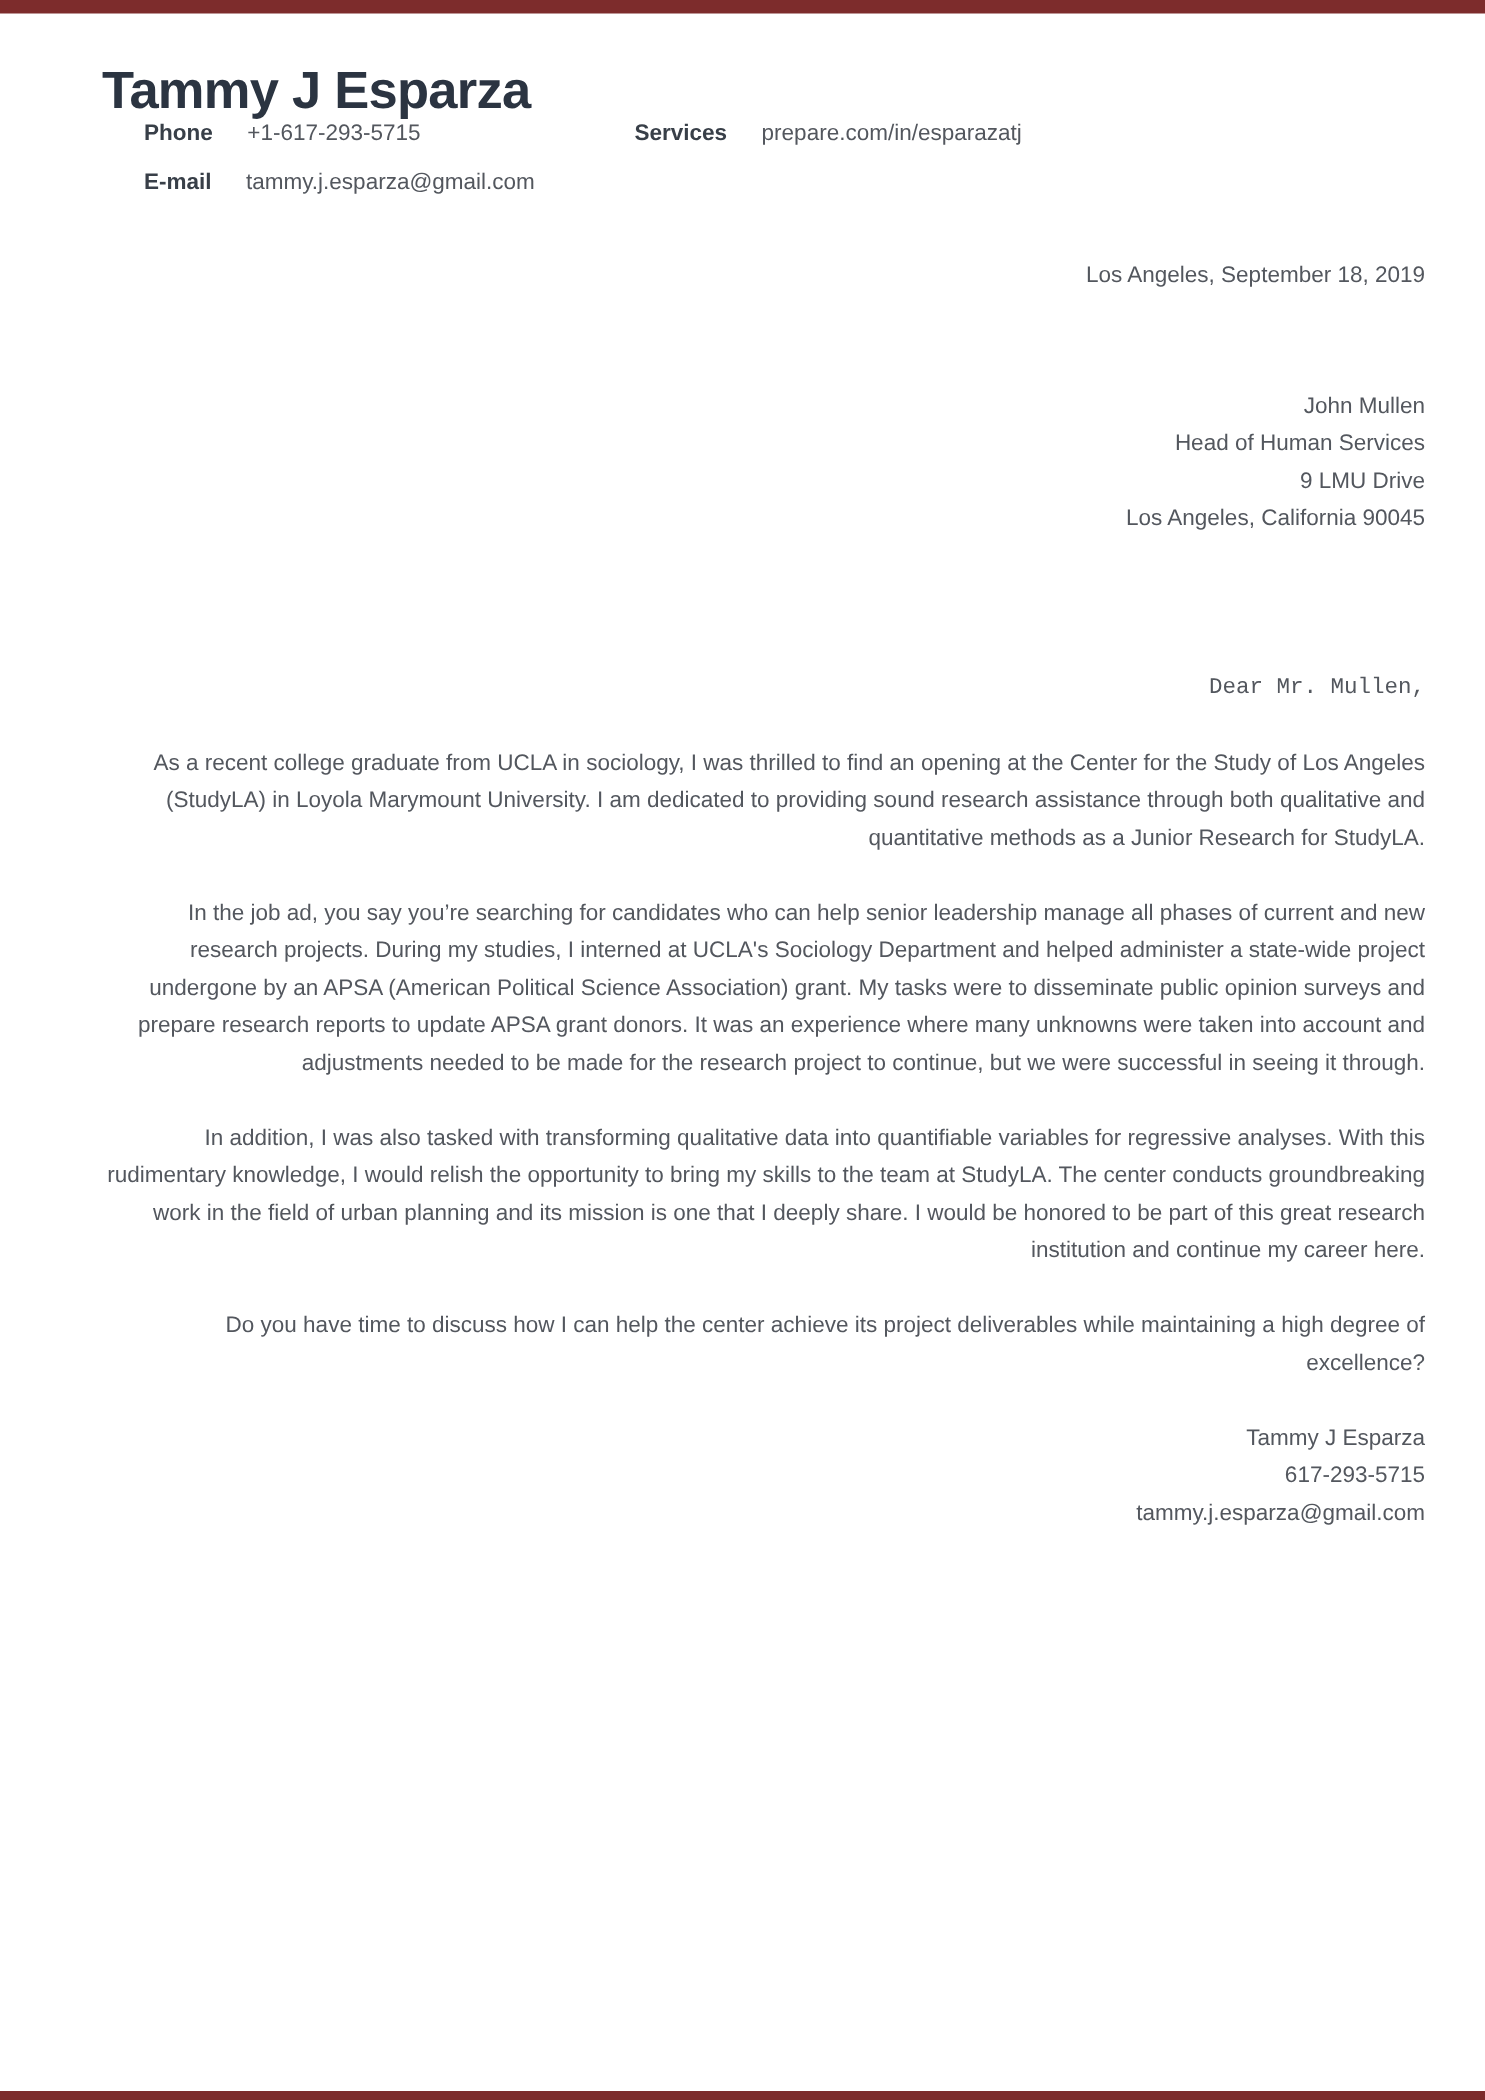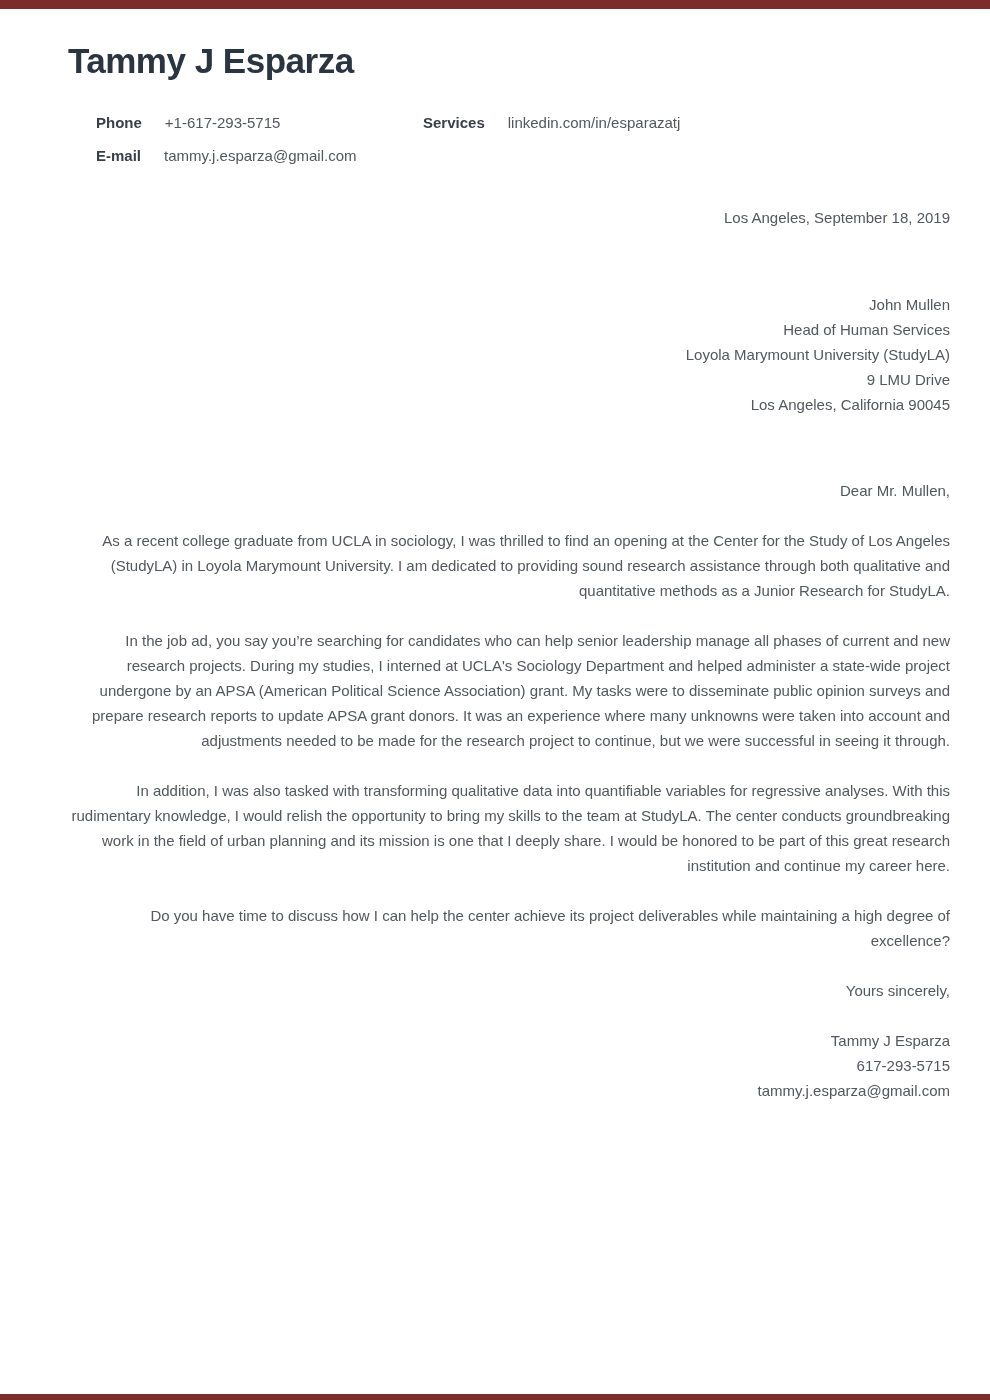--- a/index.html
+++ b/index.html
@@ -32,21 +32,20 @@
   }
   h1.name{
     margin:42px 0 0;
     font-size:35px;
     line-height:38px;
     font-weight:bold;
     letter-spacing:-0.5px;
     color:var(--heading);
   }
   .contact-grid{
-    margin-top:34px;
     display:grid;
     grid-template-columns:327px auto;
     row-gap:15px;
     font-size:15px;
     line-height:18px;
   }
   .contact-item .label{
     font-weight:bold;
     color:var(--label);
     margin-right:9px;
@@ -56,64 +55,62 @@
   }
   p{margin:0;}
   .body-text{
     font-size:15px;
     line-height:25px;
     color:var(--text);
     text-align:right;
   }
   .date-line{margin-top:40px;}
   .recipient{margin-top:62px;}
-  .salutation{margin-top:61px;}
+  .salutation{margin-top:88px;font-family:Liberation Mono, monospace;}
   .body-par{margin-top:25px;}
   .closing{margin-top:25px;}
   .signature{margin-top:25px;}
 </style>
 </head>
 <body>
 
 <div class="page">
   <div class="accent-bar top"></div>
 
   <div class="content">
     <h1 class="name">Tammy J Esparza</h1>
 
     <div class="contact-grid">
       <div class="contact-item">
         <span class="label">Phone</span><span class="value">+1-617-293-5715</span>
       </div>
       <div class="contact-item">
-        <span class="label">Services</span><span class="value">linkedin.com/in/esparazatj</span>
+        <span class="label">Services</span><span class="value">prepare.com/in/esparazatj</span>
       </div>
       <div class="contact-item">
         <span class="label">E-mail</span><span class="value">tammy.j.esparza@gmail.com</span>
       </div>
     </div>
 
     <p class="body-text date-line">Los Angeles, September 18, 2019</p>
 
     <div class="body-text recipient">
       <p>John Mullen</p>
       <p>Head of Human Services</p>
-      <p>Loyola Marymount University (StudyLA)</p>
       <p>9 LMU Drive</p>
       <p>Los Angeles, California 90045</p>
     </div>
 
     <p class="body-text salutation">Dear Mr. Mullen,</p>
 
     <p class="body-text body-par">As a recent college graduate from UCLA in sociology, I was thrilled to find an opening at the Center for the Study of Los Angeles (StudyLA) in Loyola Marymount University. I am dedicated to providing sound research assistance through both qualitative and quantitative methods as a Junior Research for StudyLA.</p>
     <p class="body-text body-par">In the job ad, you say you’re searching for candidates who can help senior leadership manage all phases of current and new research projects. During my studies, I interned at UCLA's Sociology Department and helped administer a state-wide project undergone by an APSA (American Political Science Association) grant. My tasks were to disseminate public opinion surveys and prepare research reports to update APSA grant donors. It was an experience where many unknowns were taken into account and adjustments needed to be made for the research project to continue, but we were successful in seeing it through.</p>
     <p class="body-text body-par">In addition, I was also tasked with transforming qualitative data into quantifiable variables for regressive analyses. With this rudimentary knowledge, I would relish the opportunity to bring my skills to the team at StudyLA. The center conducts groundbreaking work in the field of urban planning and its mission is one that I deeply share. I would be honored to be part of this great research institution and continue my career here.</p>
     <p class="body-text body-par">Do you have time to discuss how I can help the center achieve its project deliverables while maintaining a high degree of excellence?</p>
 
-    <p class="body-text closing">Yours sincerely,</p>
 
     <div class="body-text signature">
       <p>Tammy J Esparza</p>
       <p>617-293-5715</p>
       <p>tammy.j.esparza@gmail.com</p>
     </div>
   </div>
 
   <div class="accent-bar bottom"></div>
 </div>

